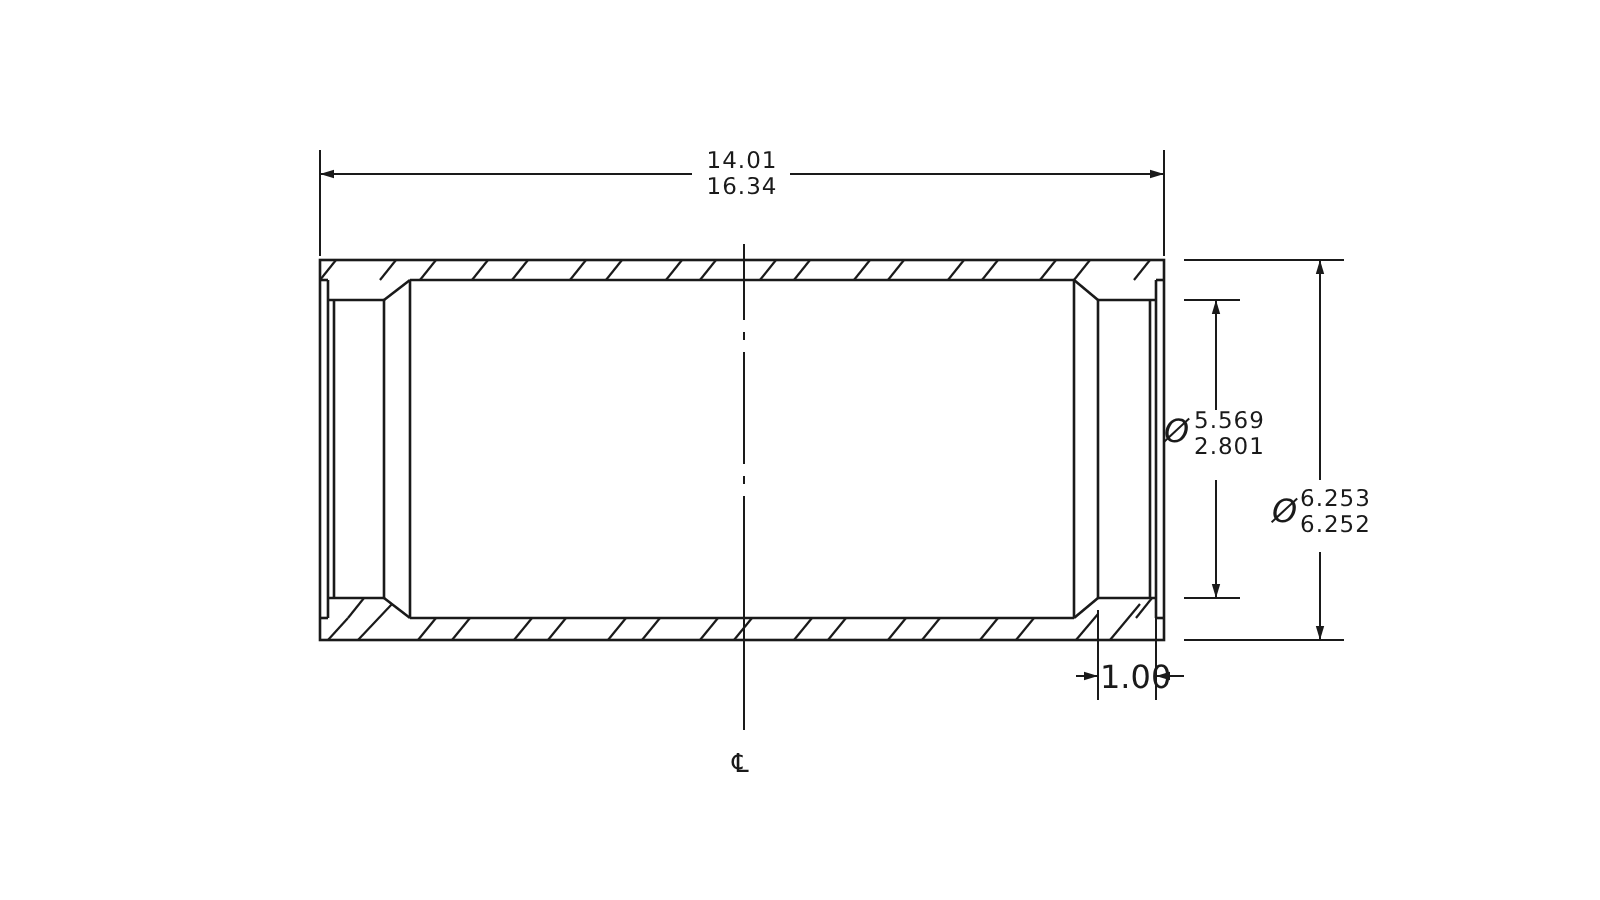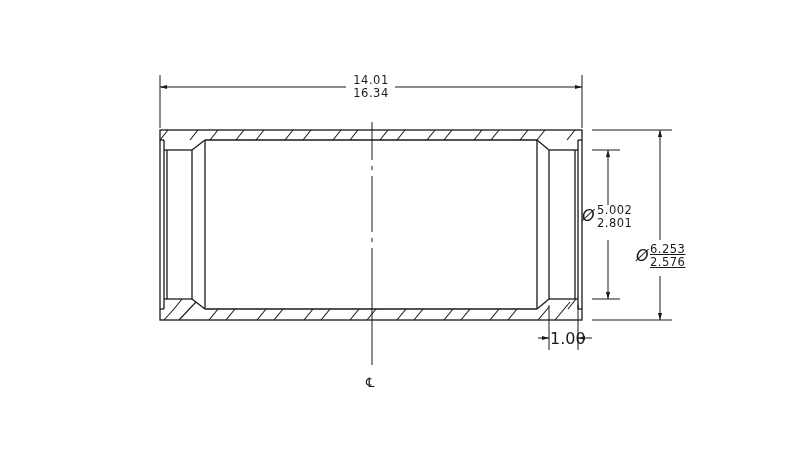--- a/index.html
+++ b/index.html
@@ -132,25 +132,25 @@
   </g>
 </svg>
 
 <div class="lbl stack" style="left:346px; top:74px; width:50px;">
   <div>14.01</div>
   <div>16.34</div>
 </div>
 
 <span class="dia" style="left:582px; top:206px;">Ø</span>
 <div class="lbl" style="left:597px; top:204px;">
-  <div>5.002</div>
+  <div>5.569</div>
   <div>2.801</div>
 </div>
 
 <span class="dia" style="left:636px; top:246px;">Ø</span>
-<div class="lbl" style="left:650px; top:243px;text-decoration:underline;">
+<div class="lbl" style="left:650px; top:243px;">
   <div>6.253</div>
-  <div>2.576</div>
+  <div>6.252</div>
 </div>
 
 <div class="lbl" style="left:550px; top:332px; font-size:16px; letter-spacing:0;">1.00</div>
 
 <div class="lbl" style="left:366px; top:376px; font-size:13px;">℄</div>
 
 </body></html>

